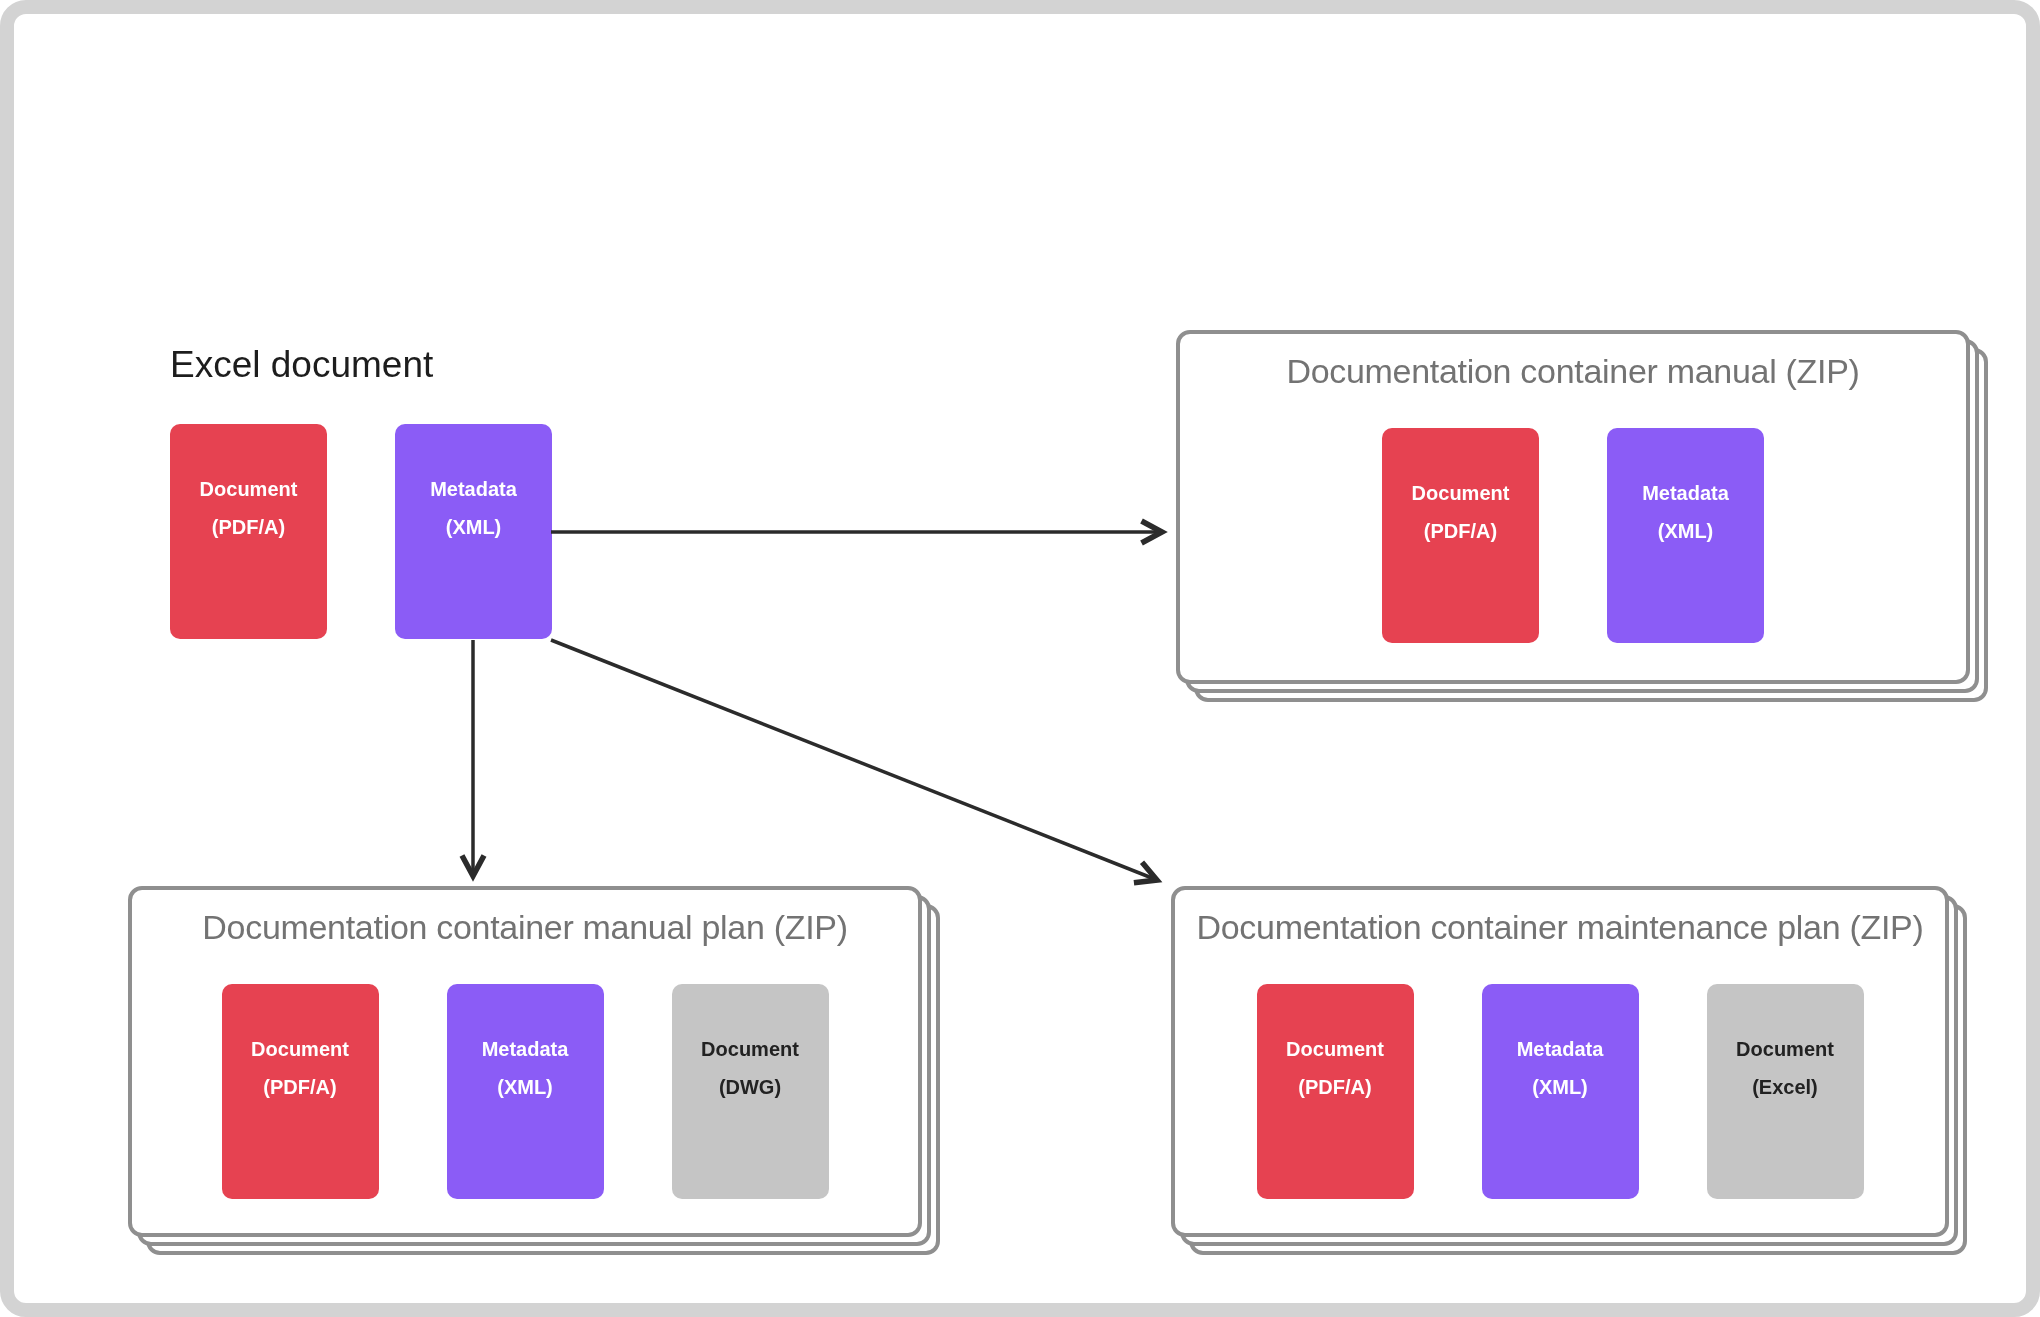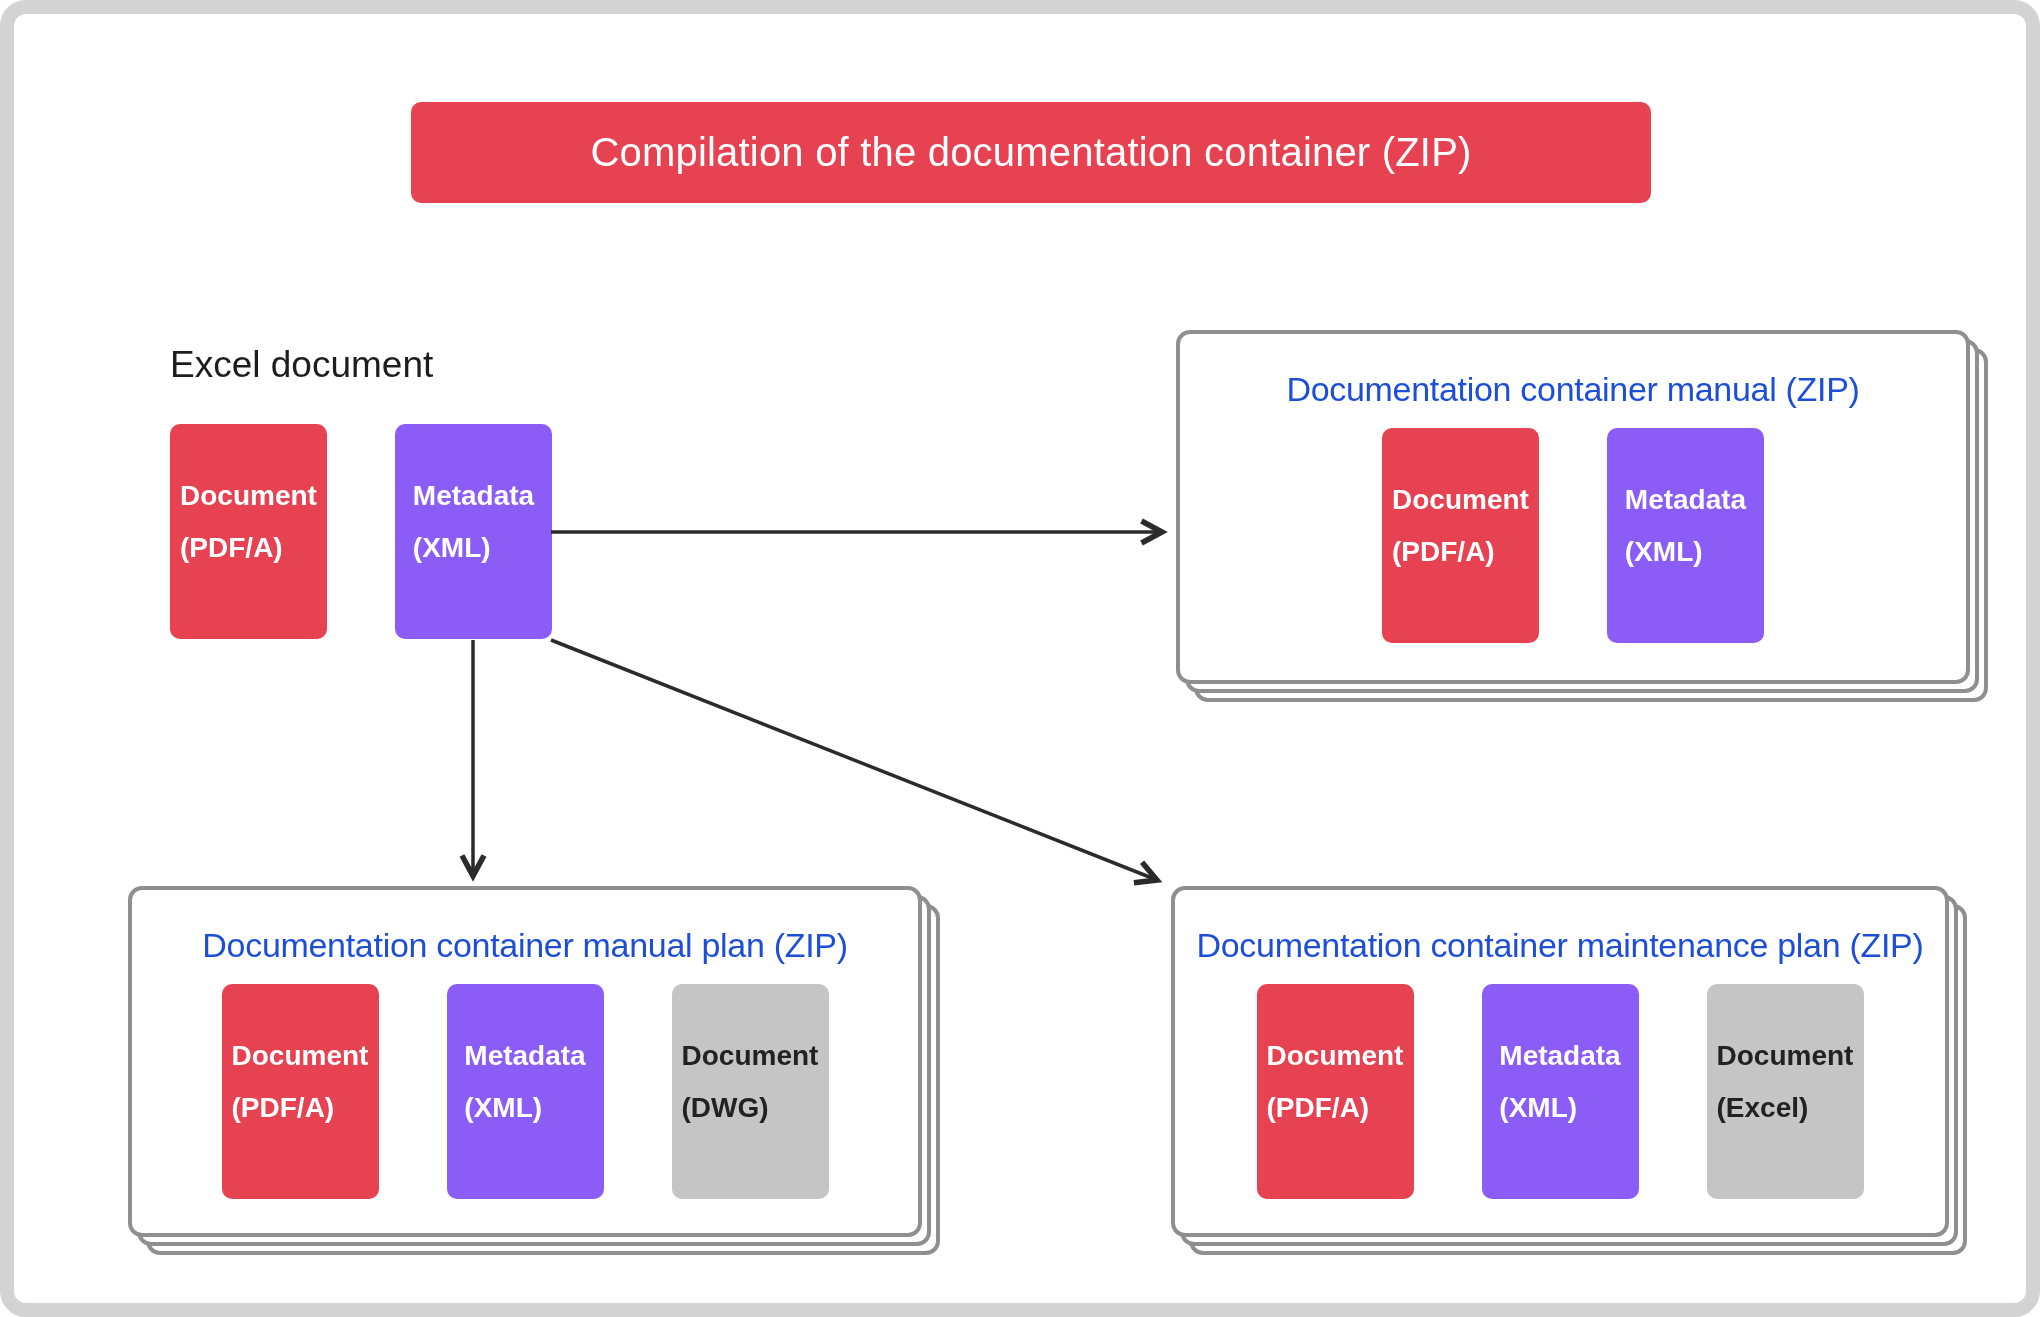--- a/index.html
+++ b/index.html
@@ -45,23 +45,24 @@
   
   .doc-box {
     width: 157px; height: 215px;
     border-radius: 10px;
     display: flex;
     justify-content: center;
     padding-top: 46px;
   }
   .doc-box .lbl {
     white-space: pre-line;
-    font-size: 28px;
+    text-align: center;
+    font-size: 20px;
     font-weight: 700;
-    line-height: 52px;
+    line-height: 38px;
   }
   .b-red  { background: #e64251; }
   .b-red .lbl  { color: #ffffff; }
   .b-teal { background: #8b5cf6; }
   .b-teal .lbl { color: #ffffff; }
   .b-gray { background: #c5c5c5; }
   .b-gray .lbl { color: #222222; }
 
   .abs { position: absolute; }
 
@@ -78,26 +79,26 @@
   .card-stack .ghost.g2 { transform: translate(9px, 9px);  z-index: 1; }
   .card-stack .card {
     position: absolute;
     left: 0; top: 0; right: 0; bottom: 0;
     background: #ffffff;
     border: 4px solid #8f8f8f;
     border-radius: 14px;
     z-index: 2;
   }
   .card .card-title {
-    margin-top: 36px;
+    margin-top: 18px;
     text-align: center;
     font-size: 34px;
     font-weight: 500;
     letter-spacing: -0.3px;
-    color: #1d4ed8;
+    color: #737373;
     white-space: nowrap;
   }
   .card .box-row {
     position: absolute;
     left: 0; top: 94px;
     width: 100%;
     display: flex;
     justify-content: center;
     gap: 68px;
   }
@@ -109,23 +110,20 @@
     width: 2040px; height: 1317px;
     z-index: 3;
     pointer-events: none;
   }
 </style>
 </head>
 <body>
 
 <div class="canvas">
 
-  <div class="banner">
-    <span class="txt">Compilation of the documentation container (ZIP)</span>
-  </div>
 
   <div class="main-label">Excel document</div>
 
   <div class="doc-box b-red abs" style="left:156px; top:410px;">
     <span class="lbl">Document
 (PDF/A)</span>
   </div>
   <div class="doc-box b-teal abs" style="left:381px; top:410px;">
     <span class="lbl">Metadata
 (XML)</span>

